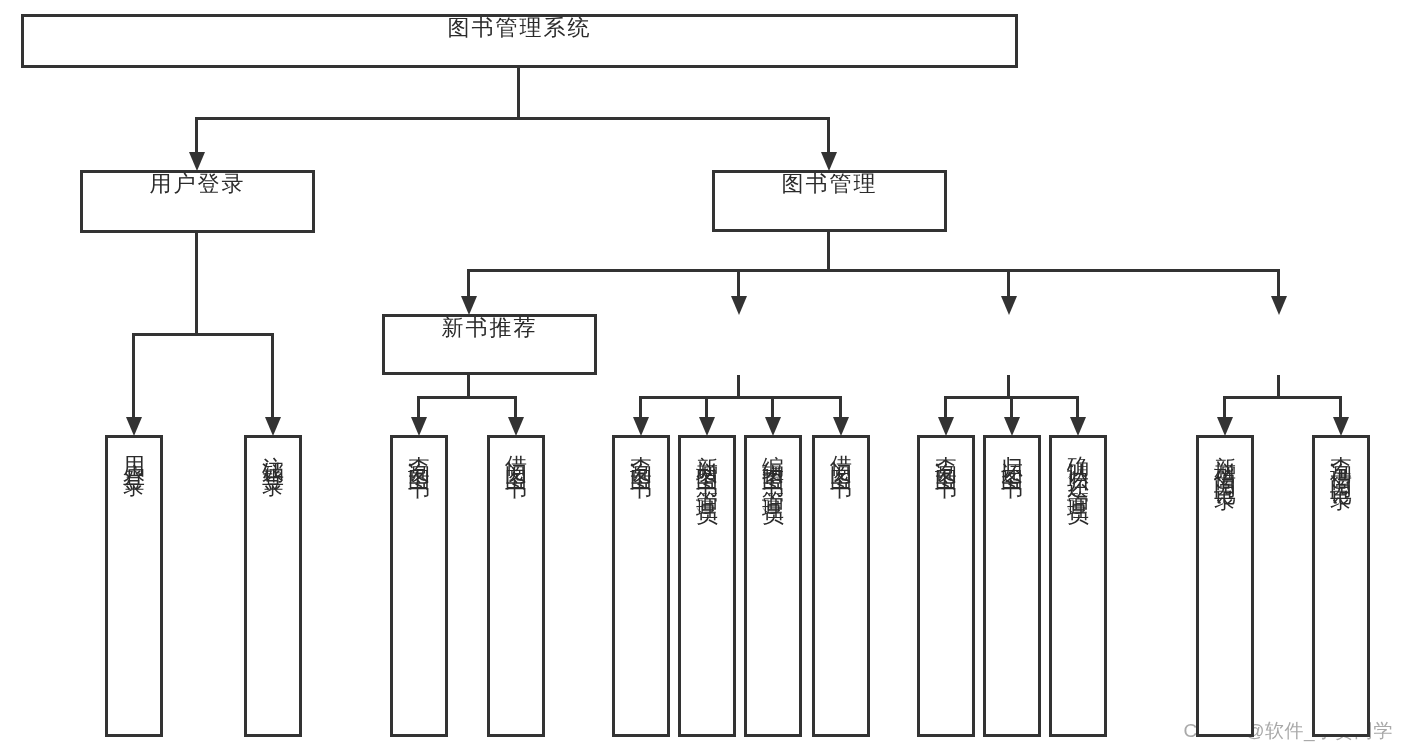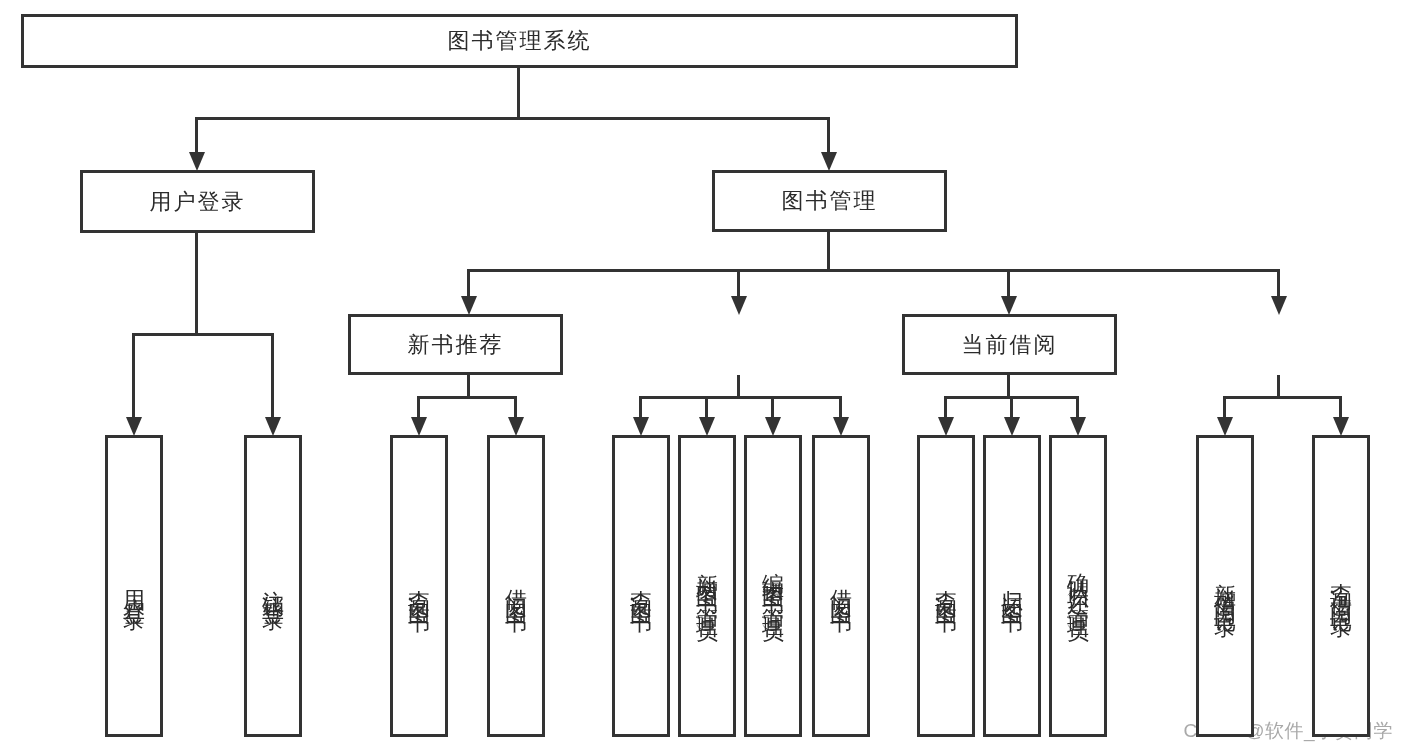--- a/index.html
+++ b/index.html
@@ -15,21 +15,20 @@
     background:var(--bg);
     font-family:"Liberation Sans","DejaVu Sans",sans-serif;
     overflow:hidden;
   }
   .box{
     position:absolute;
     box-sizing:border-box;
     border:3px solid var(--line);
     background:#fff;
     display:flex;
-    align-items:center;
     justify-content:center;
     color:var(--text);
     font-size:22px;
     line-height:1;
     white-space:nowrap;
   }
   .box.h span{letter-spacing:2px;}
   .box.v span{
     writing-mode:vertical-rl;
     text-orientation:mixed;
@@ -60,25 +59,22 @@
   <div class="watermark">CSDN @软件_小贺同学</div>
 <div class="box h" style="left: 21px; top: 14px; width: 997px; height: 54px;">
       <span>图书管理系统</span>
     </div>
     <div class="box h" style="left: 80px; top: 170px; width: 235px; height: 63px;">
       <span>用户登录</span>
     </div>
     <div class="box h" style="left: 712px; top: 170px; width: 235px; height: 62px;">
       <span>图书管理</span>
     </div>
-    <div class="box h" style="left: 348px; top: 314px; width: 215px; height: 61px;">
+    <div class="box h" style="left: 382px; top: 314px; width: 215px; height: 61px;">
       <span>新书推荐</span>
-    </div>
-    <div class="box h" style="left: 902px; top: 314px; width: 215px; height: 61px;">
-      <span>当前借阅</span>
     </div>
     <div class="box v" style="left: 105px; top: 435px; width: 58px; height: 302px;">
       <span>用户登录</span>
     </div>
     <div class="box v" style="left: 244px; top: 435px; width: 58px; height: 302px;">
       <span>注销登录</span>
     </div>
     <div class="box v" style="left: 390px; top: 435px; width: 58px; height: 302px;">
       <span>查询图书</span>
     </div>

